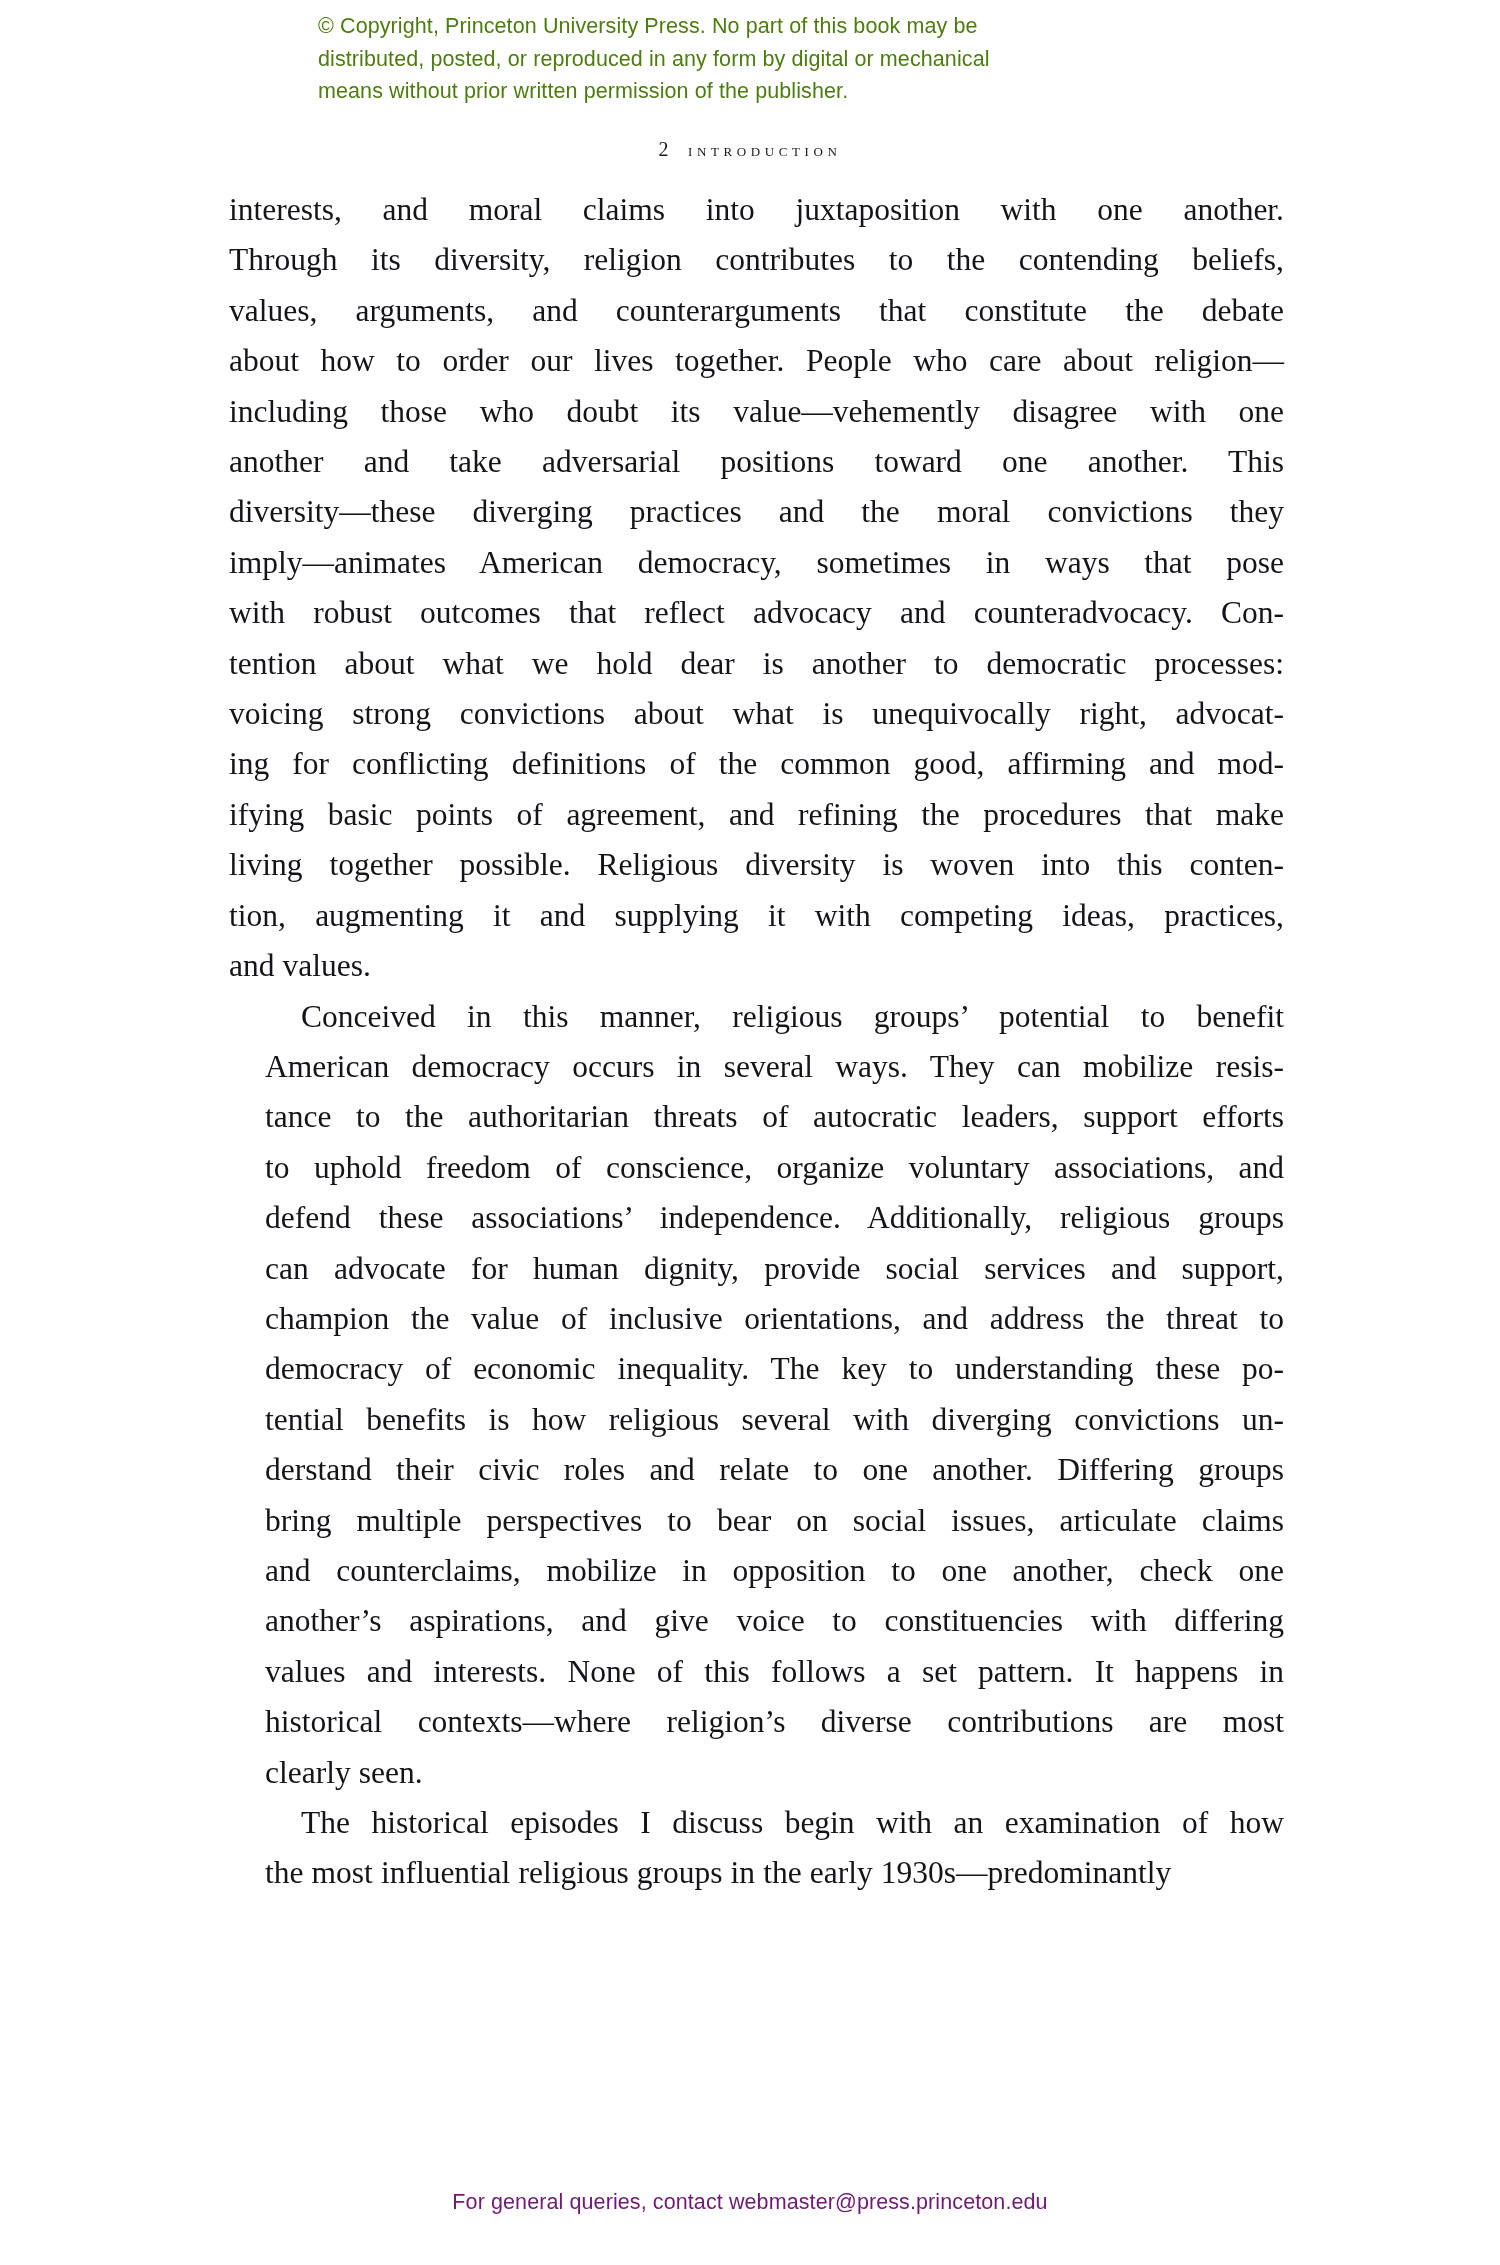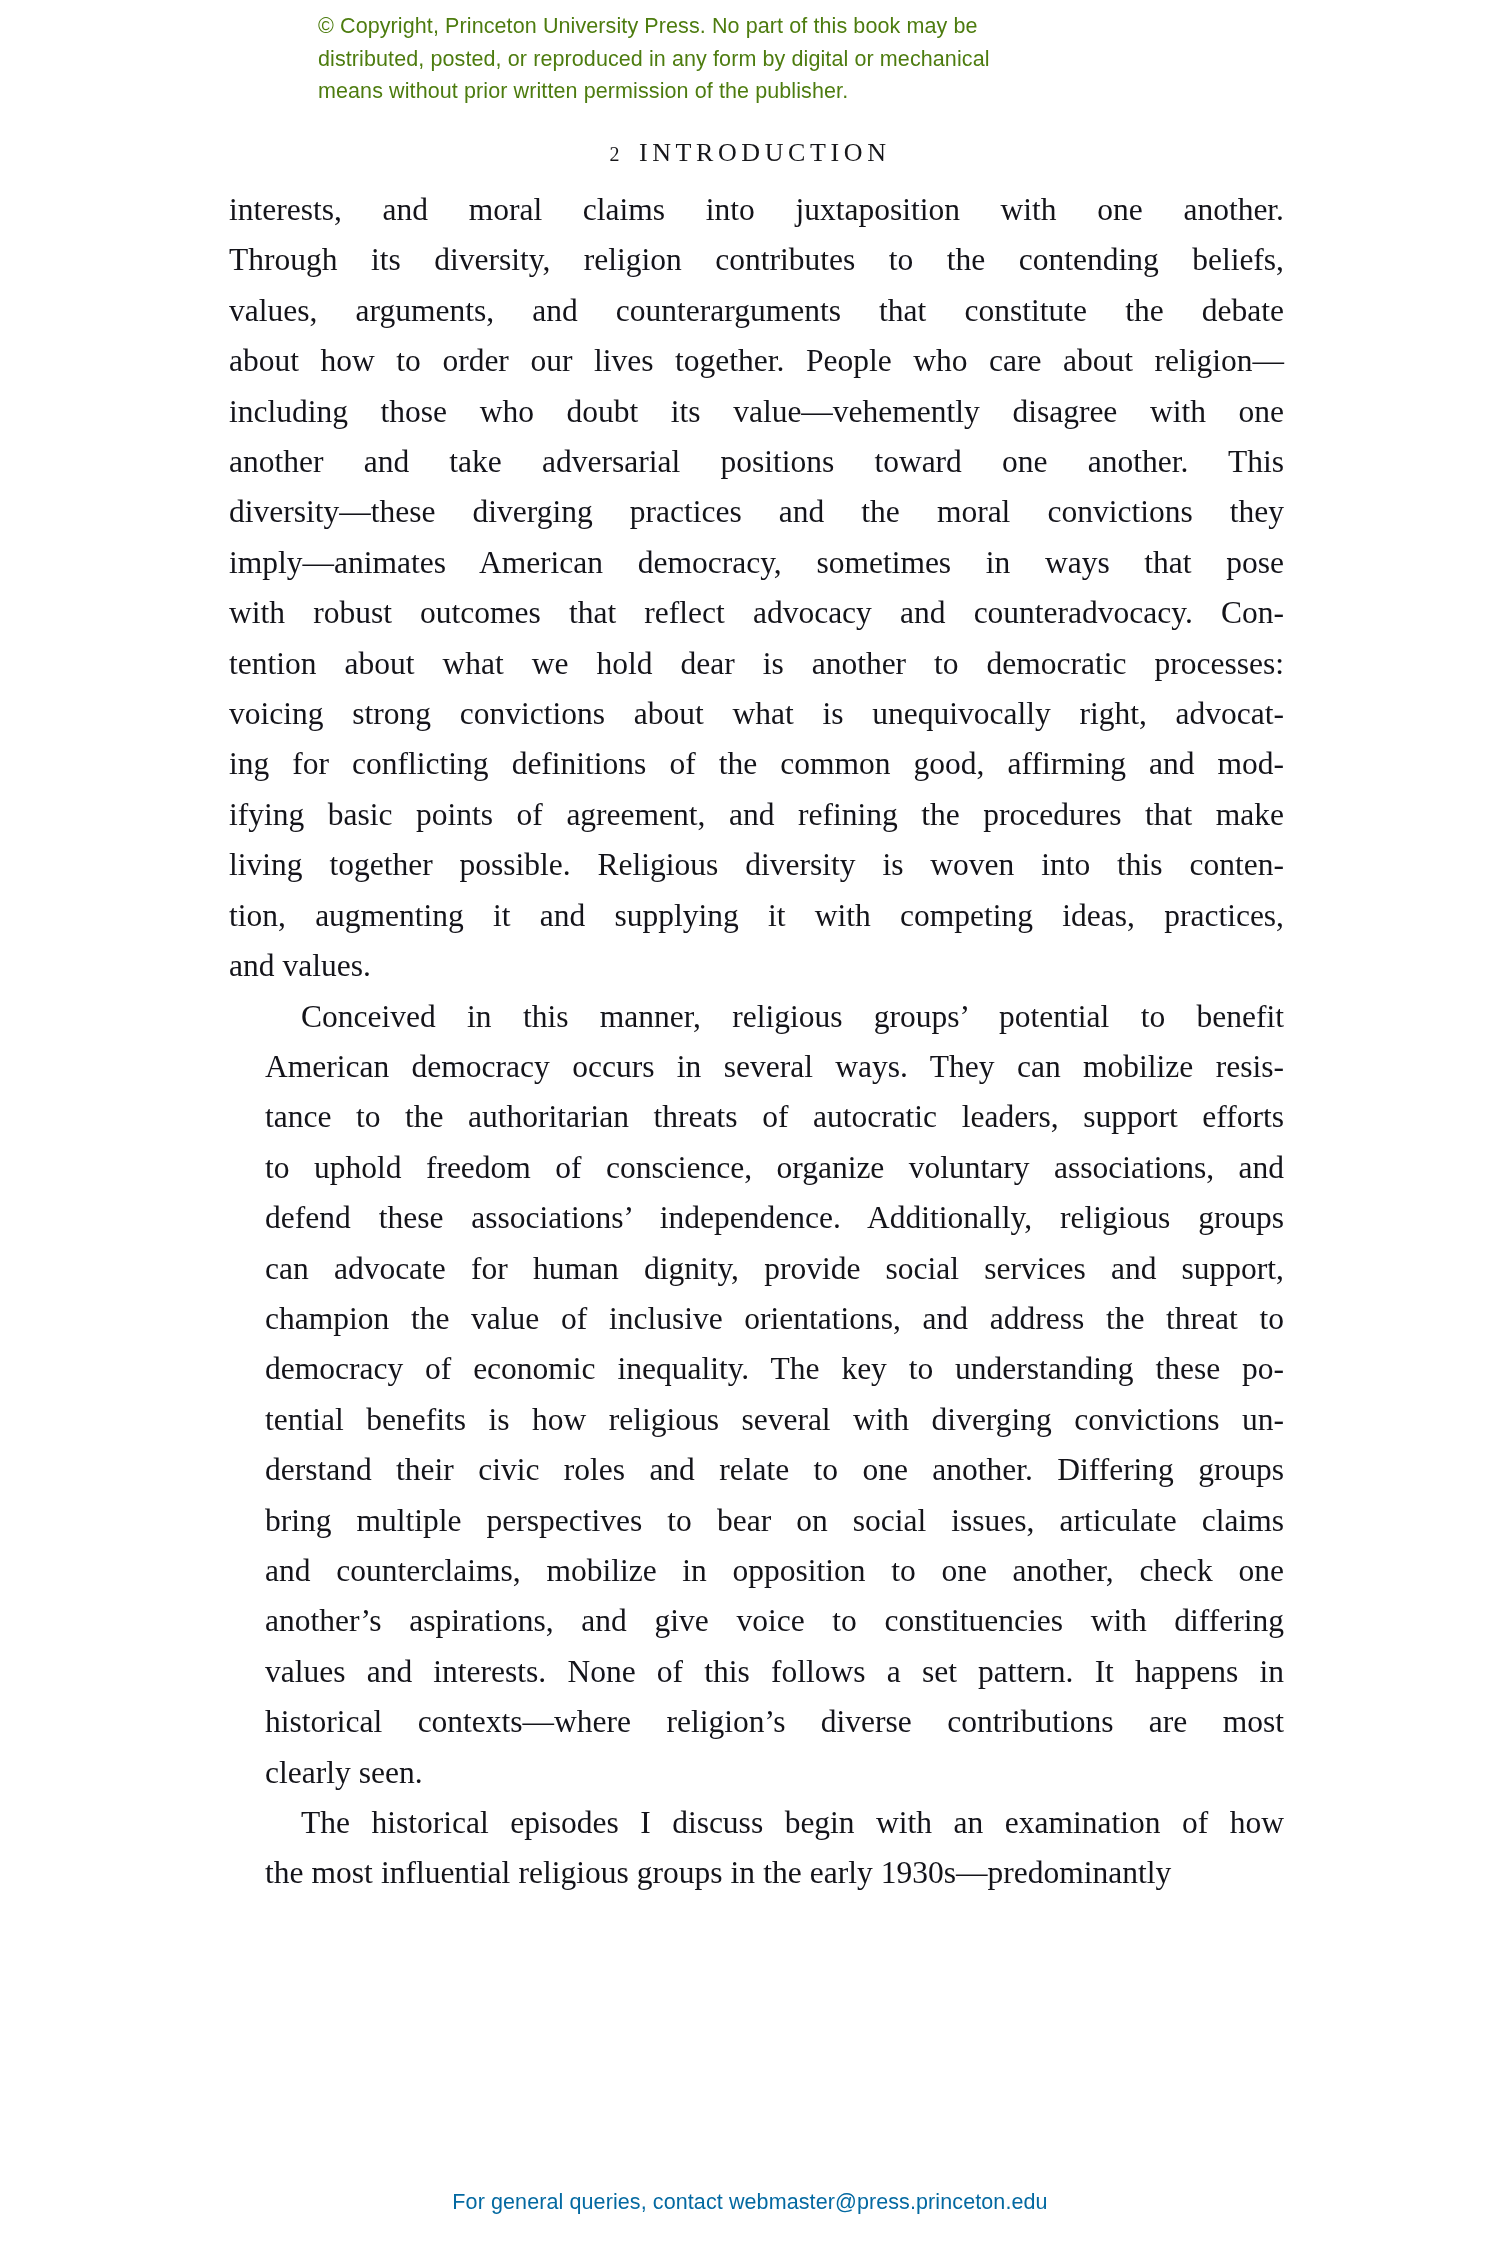--- a/index.html
+++ b/index.html
@@ -48,21 +48,21 @@
     font-family: "Liberation Serif", "DejaVu Serif", serif;
     font-size: 20px;
     color: #17171a;
   }
   .running-head .folio {
     letter-spacing: 1.5px;
     padding-right: 18px;
   }
   .running-head .chapter-title {
     letter-spacing: 4.6px;
-    font-size: 26px;
+    font-size: 13px;
   }
 
   
   .text-column {
     position: absolute;
     left: 229px;
     top: 185px;
     width: 1055px;
   }
 
@@ -98,21 +98,21 @@
 
   
   .footer-note {
     position: absolute;
     left: 0;
     right: 0;
     top: 2190px;
     text-align: center;
     font-family: "Liberation Sans", "DejaVu Sans", sans-serif;
     font-size: 21.5px;
-    color: #0369a1;
+    color: #701a75;
     letter-spacing: 0.1px;
   }
 </style>
 </head>
 <body>
 
 <div class="page">
 
   <div class="copyright-block">
     <span class="cline">© Copyright, Princeton University Press. No part of this book may be</span>

